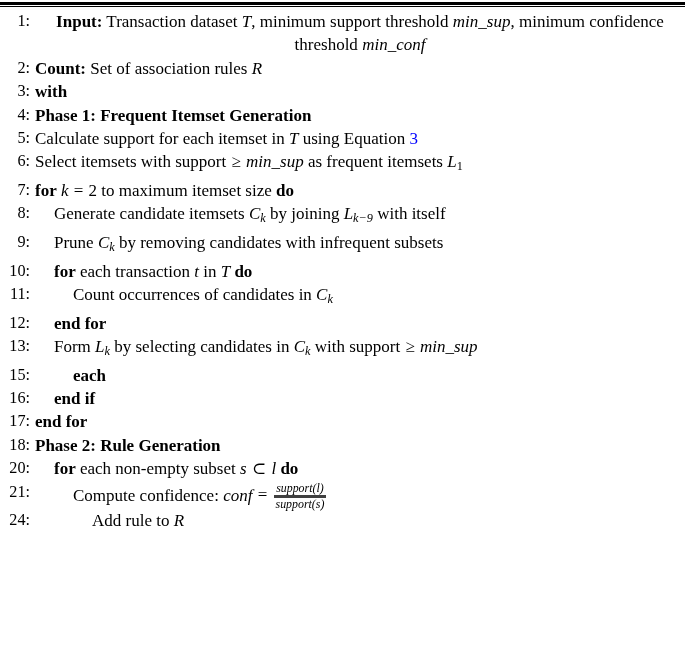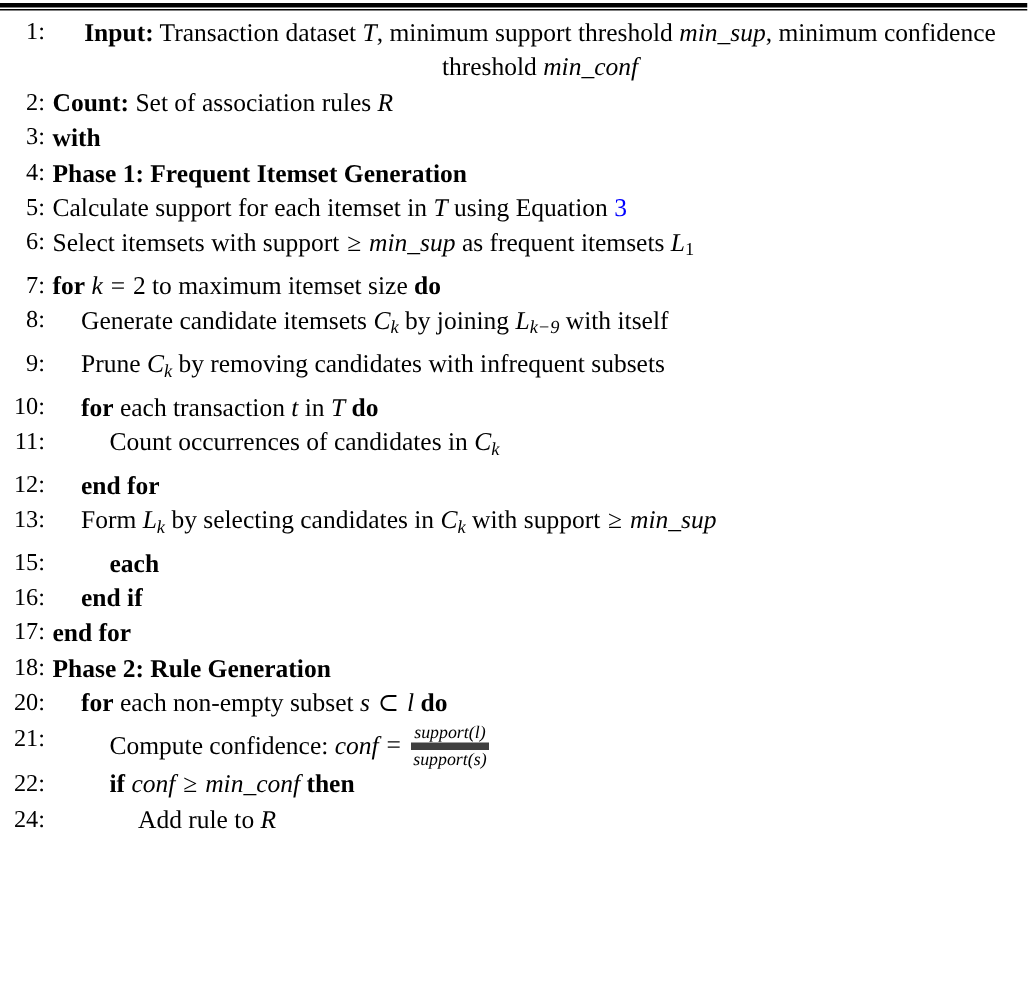--- a/index.html
+++ b/index.html
@@ -124,21 +124,21 @@
     margin: 0 1px;
     position: relative;
     top: 0.12em;
   }
   .frac .num {
     display: block;
     padding: 0 2px 0px 2px;
   }
   .frac .den {
     display: block;
-    border-top: 5px solid #404040;
+    border-top: 3px solid #404040;
     padding: 0px 2px 0 2px;
   }
 </style>
 </head>
 <body>
 
 <div class="algorithm">
 
   <div class="rule-top"></div>
 
@@ -237,24 +237,20 @@
     <div class="line">
       <span class="lineno">20:</span>
       <span class="content ind1"><b>for</b> each non-empty subset <span class="math">s</span> <span class="op">⊂</span> <span class="math">l</span> <b>do</b></span>
     </div>
 
     <div class="line">
       <span class="lineno">21:</span>
       <span class="content ind2">Compute confidence: <span class="math">conf</span> <span class="op">=</span> <span class="frac"><span class="num">support(l)</span><span class="den">support(s)</span></span></span>
     </div>
 
-    <div class="line">
-      <span class="lineno">22:</span>
-      <span class="content ind2"><b>if</b> <span class="math">conf</span> <span class="op">≥</span> <span class="math">min_conf</span> <b>then</b></span>
-    </div>
 
 
     <div class="line">
       <span class="lineno">24:</span>
       <span class="content ind3">Add rule to <span class="math">R</span></span>
     </div>
 
   </div>
 
 </div>

